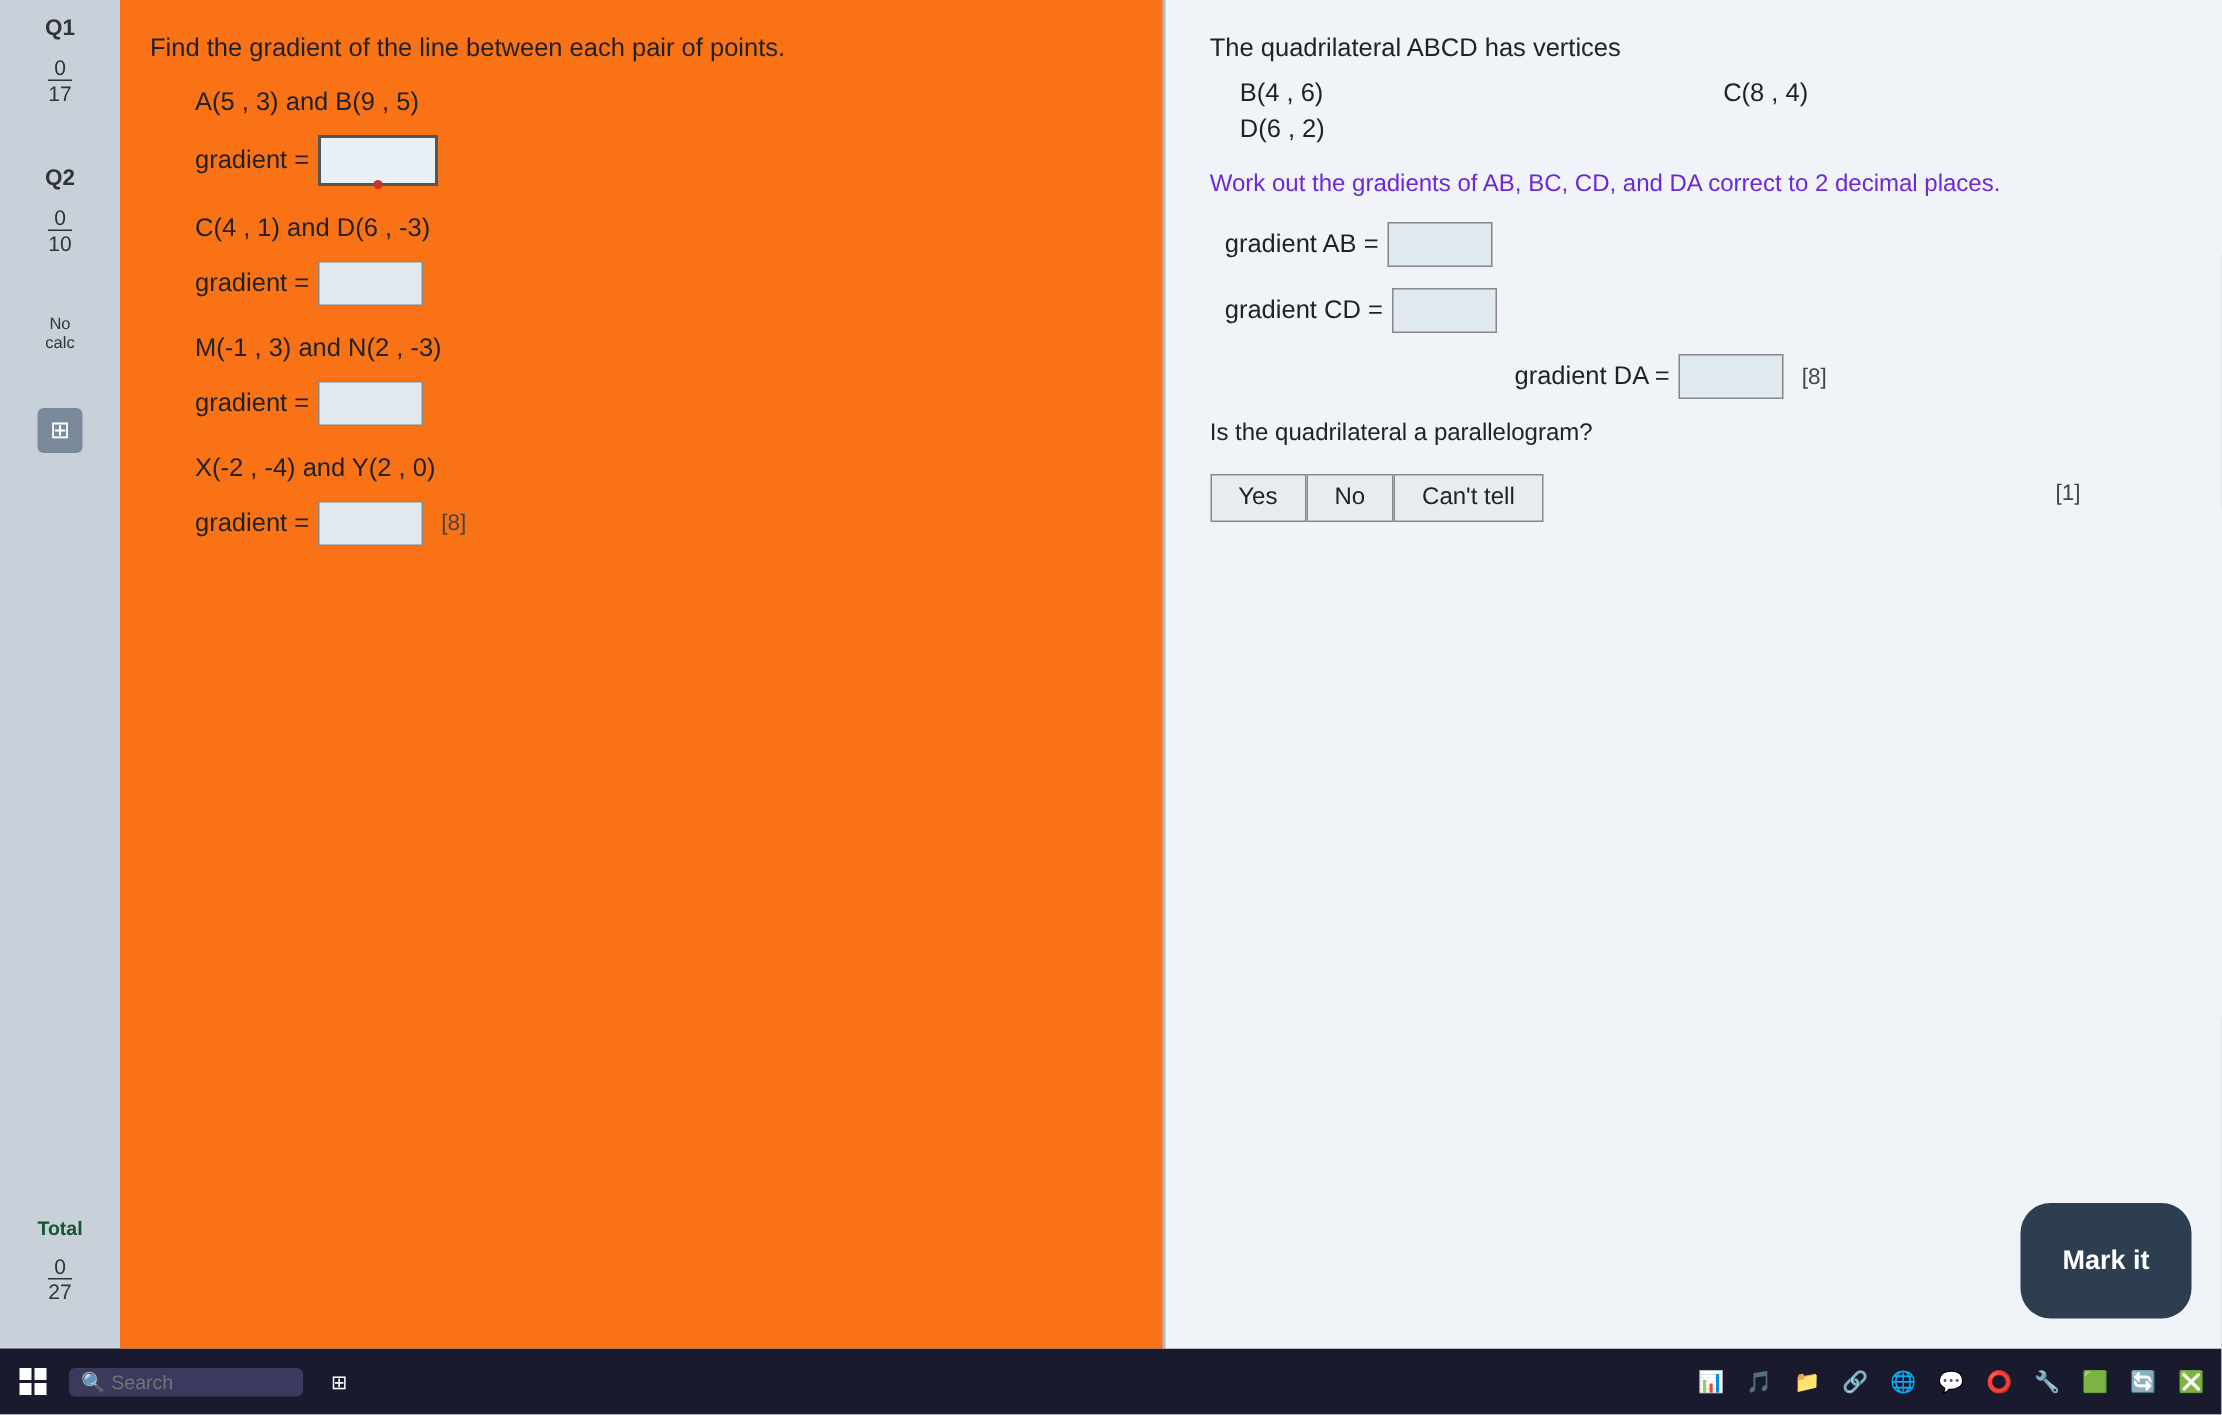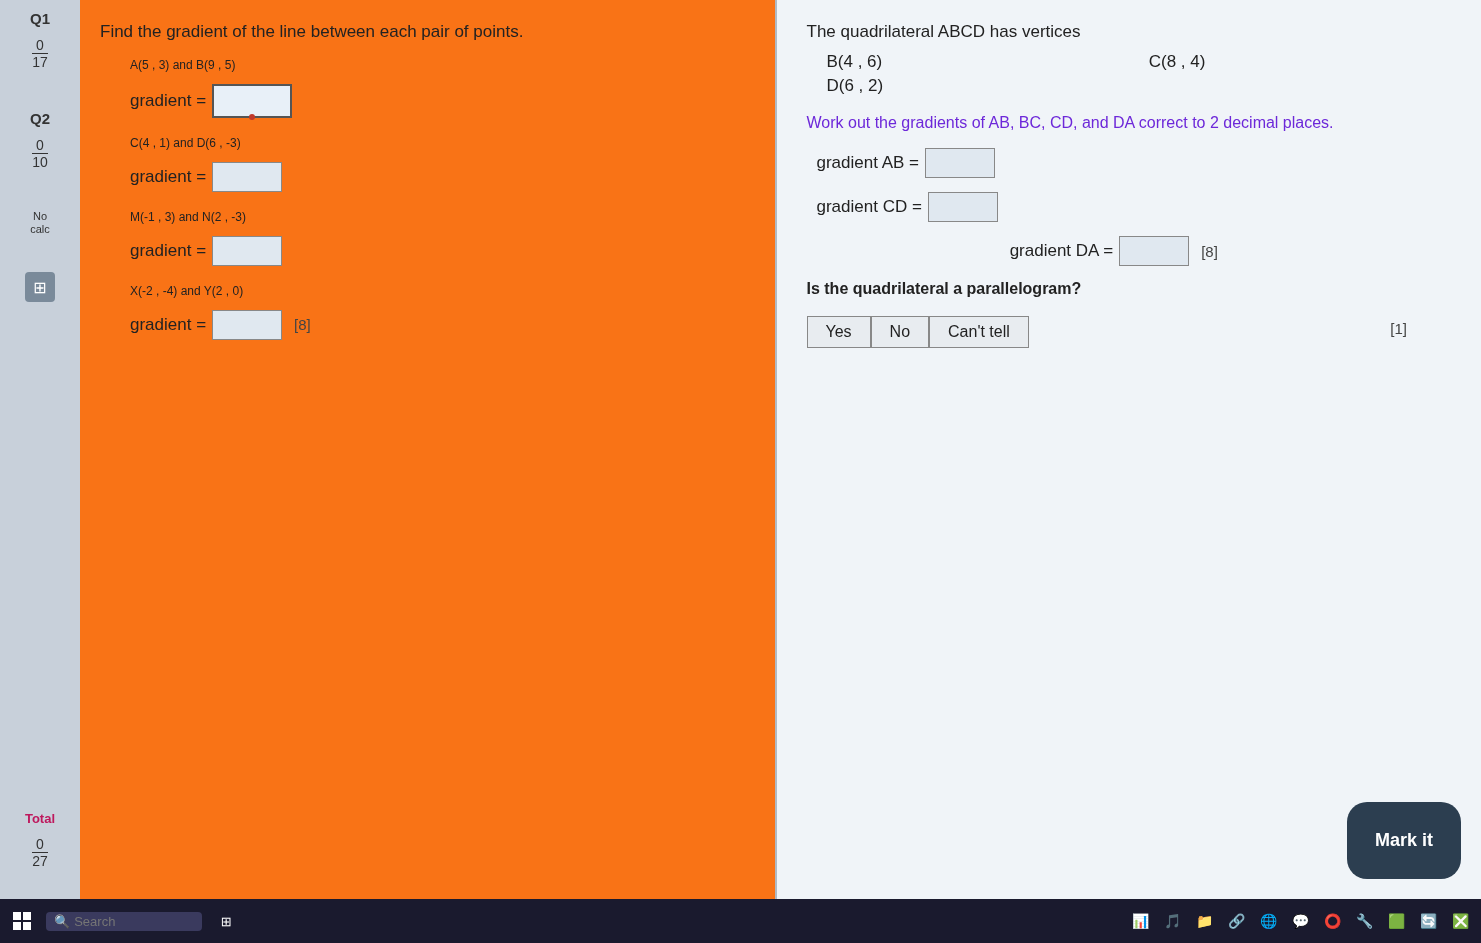--- a/index.html
+++ b/index.html
@@ -66,21 +66,21 @@
       position: relative;
     }
     
     .instruction {
       font-size: 17px;
       color: #222;
       margin-bottom: 14px;
       line-height: 1.4;
     }
     .math-line {
-      font-size: 12px;
+      font-size: 17px;
       color: #222;
       margin-bottom: 12px;
       margin-left: 30px;
     }
     .gradient-row {
       display: flex;
       align-items: center;
       font-size: 17px;
       color: #222;
       margin-bottom: 18px;
@@ -150,21 +150,20 @@
       color: #222;
       margin-bottom: 14px;
       margin-left: 10px;
       gap: 6px;
     }
     .parallelogram-question {
       font-size: 16px;
       color: #222;
       margin-top: 10px;
       margin-bottom: 10px;
-      font-weight: bold;
     }
     .answer-choices {
       display: flex;
       align-items: center;
       gap: 0;
       margin-top: 8px;
     }
     .choice-box {
       border: 1.5px solid #888;
       background: #e8ecf0;
@@ -240,21 +239,21 @@
     .no-calc {
       text-align: center;
       font-size: 11px;
       color: #333;
       line-height: 1.2;
     }
     
     .total-label {
       font-size: 13px;
       font-weight: bold;
-      color: #be185d;
+      color: #14532d;
     }
     
     .q-label {
       font-size: 15px;
       font-weight: bold;
       color: #333;
     }
   </style>
 </head>
 <body>
@@ -369,21 +368,21 @@
       <div class="gradient-row-right" style="justify-content: center; margin-right:40px;">
         <div style="display:flex;align-items:center;gap:6px;">
           <span>gradient DA =</span>
           <div class="answer-box"></div>
         </div>
         <span class="marks">[8]</span>
       </div>
 
       <div class="parallelogram-question">Is the quadrilateral a parallelogram?</div>
 
-      <div style="display:flex; align-items:center; gap:0; margin-top:6px; justify-content:space-between; margin-right:44px;">
+      <div style="display:flex; align-items:center; gap:0; margin-top:6px; justify-content:space-between; margin-right:64px;">
         <div class="answer-choices">
           <div class="choice-box">Yes</div>
           <div class="choice-box">No</div>
           <div class="choice-box">Can't tell</div>
         </div>
         <span class="marks">[1]</span>
       </div>
 
       <button class="mark-it-btn">Mark it</button>
     </div>

